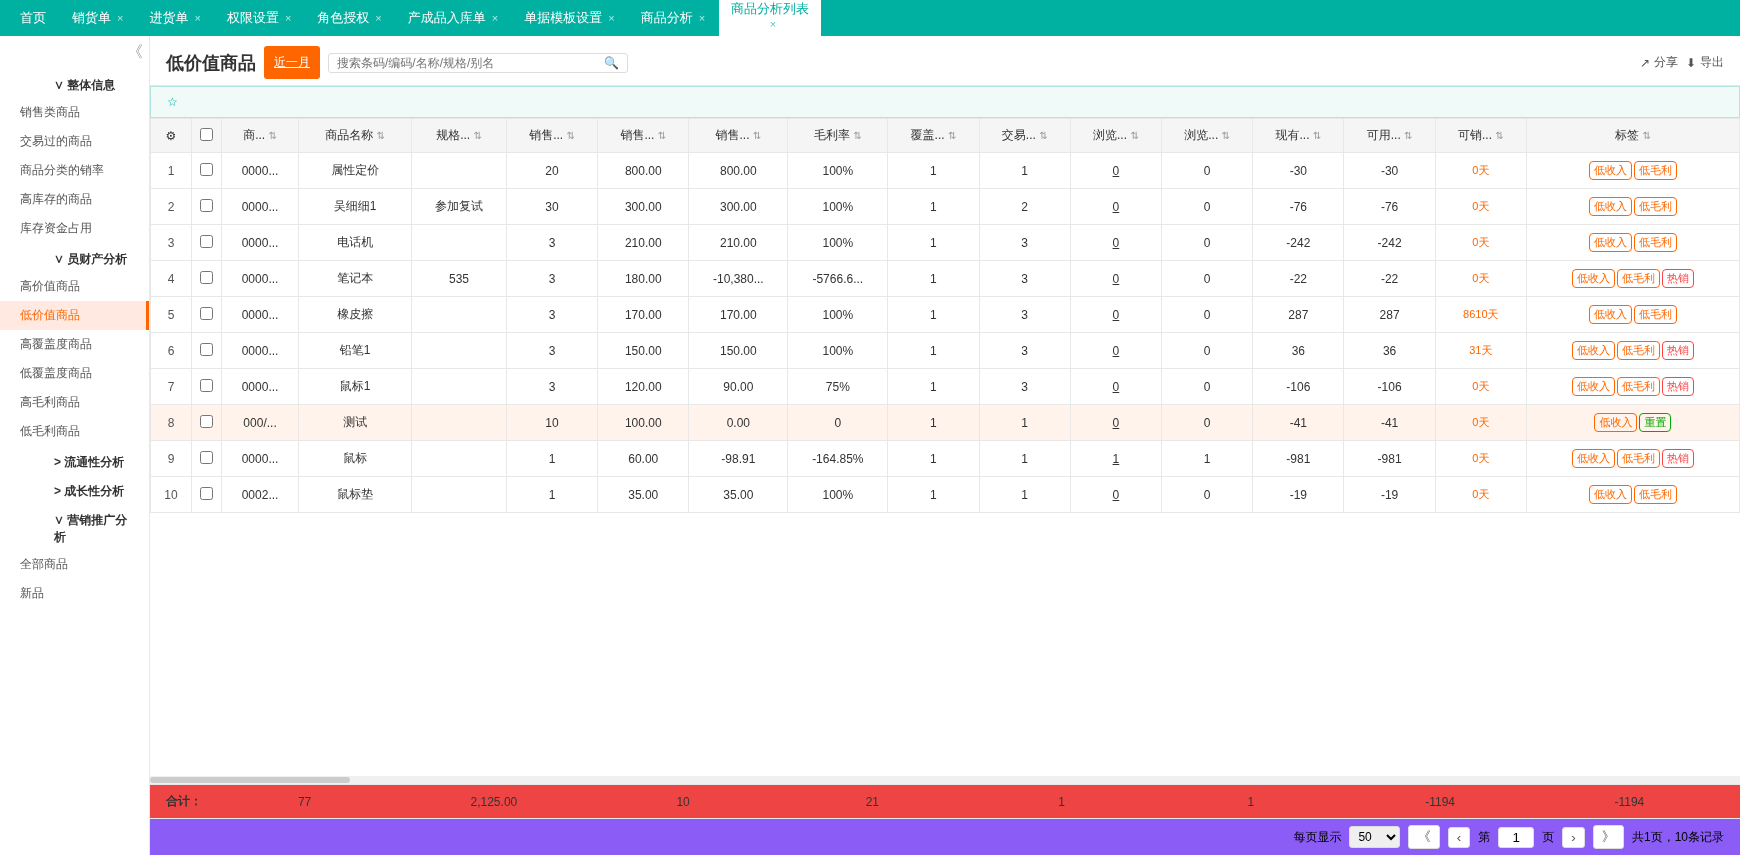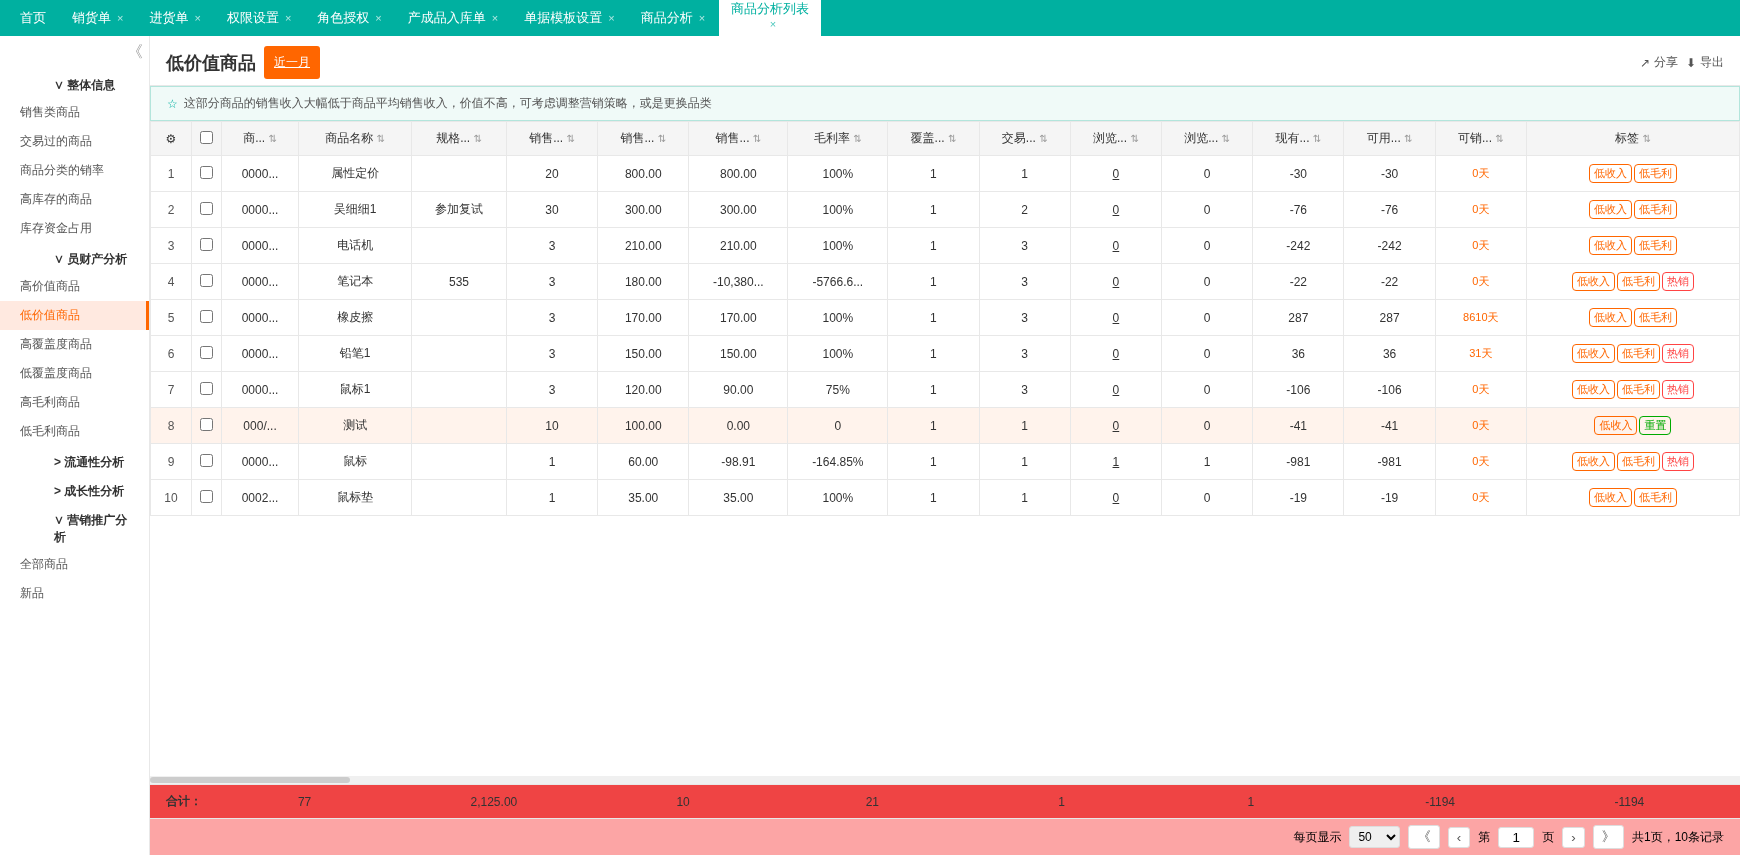--- a/index.html
+++ b/index.html
@@ -208,21 +208,21 @@
     .footer-label { color: #333; font-weight: bold; }
     .footer-cells {
       display: flex;
       flex: 1;
       justify-content: space-around;
     }
     .footer-cell { color: #333; text-align: center; min-width: 60px; }
     
     
     .pagination {
-      background: #fca5a5;
+      background: #8b5cf6;
       border-top: 1px solid #e8e8e8;
       padding: 6px 16px;
       display: flex;
       align-items: center;
       justify-content: flex-end;
       gap: 8px;
       font-size: 12px;
     }
     .page-size-select {
       border: 1px solid #ddd;
@@ -335,35 +335,38 @@
     <div class="sidebar-group-title">∨ 营销推广分析</div>
     <div class="sidebar-item">全部商品</div>
     <div class="sidebar-item">新品</div>
   </div>
 
   <div class="content">
 
     <div class="page-header">
       <span class="page-title">低价值商品</span>
       <button class="time-filter-btn">近一月</button>
+      <div class="search-box">
+        <input type="text" placeholder="搜索条码/编码/名称/规格/别名" style="">
+        <span class="search-icon">🔍</span>
+      </div>
       <div class="header-actions">
         <div class="action-btn">
           <span>↗</span>
           <span>分享</span>
         </div>
         <div class="action-btn">
           <span>⬇</span>
           <span>导出</span>
         </div>
       </div>
     </div>
 
     <div class="alert-box">
       <span class="alert-icon">☆</span>
-      <span>这部分商品的销售收入大幅低于商品平均销售收入，价值不高，可考虑调整营销策略，或是更换品类</span>
     </div>
 
     <div class="table-container">
       <table>
         <thead>
           <tr>
             <th>⚙</th>
             <th><input type="checkbox" style=""></th>
             <th>商... <span class="sort-icon">⇅</span></th>
             <th>商品名称 <span class="sort-icon">⇅</span></th>

